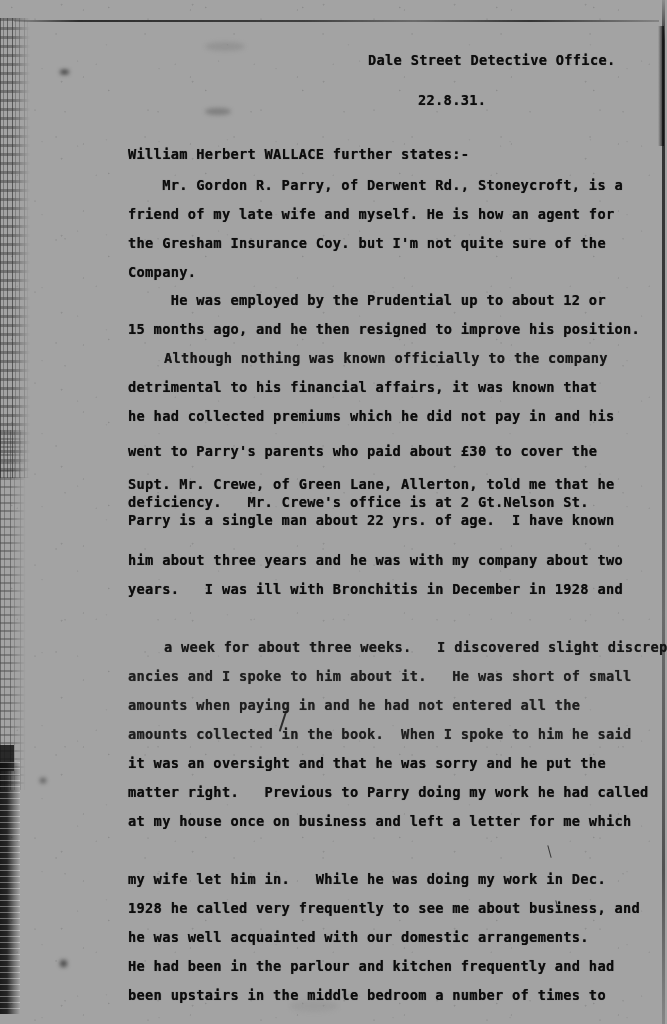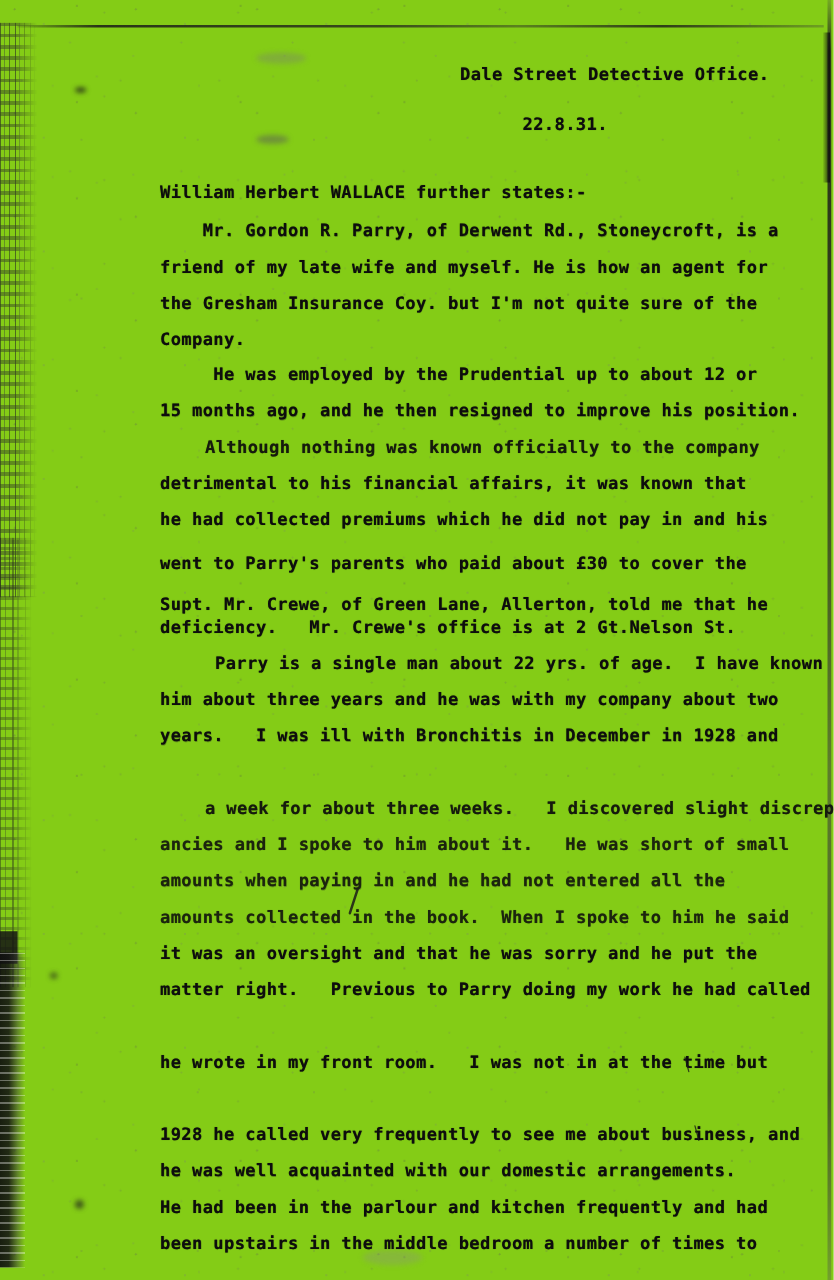--- a/index.html
+++ b/index.html
@@ -5,21 +5,21 @@
   html, body {
     margin: 0;
     padding: 0;
     background: #ffffff;
   }
   #page {
     position: relative;
     width: 667px;
     height: 1024px;
     overflow: hidden;
-    background: #84cc16;
+    background: #a3a3a3;
     font-family: "DejaVu Sans Mono", "Liberation Mono", monospace;
   }
 
   
   .paper-noise {
     position: absolute;
     inset: 0;
     pointer-events: none;
     opacity: .55;
     background-image:
@@ -195,30 +195,31 @@
   <div class="typed ln" style="top:264px;">Company.</div>
 
   <div class="typed ln" style="top:292px;">     He was employed by the Prudential up to about 12 or</div>
   <div class="typed ln" style="top:321px;">15 months ago, and he then resigned to improve his position.</div>
   <div class="typed ln fade-1" style="top:350px;">Although nothing was known officially to the company</div>
   <div class="typed ln" style="top:379px;">detrimental to his financial affairs, it was known that</div>
   <div class="typed ln" style="top:408px;">he had collected premiums which he did not pay in and his</div>
   <div class="typed ln" style="top:436px;margin-top:40px;">Supt. Mr. Crewe, of Green Lane, Allerton, told me that he</div>
   <div class="typed ln" style="top:443px;">went to Parry's parents who paid about £30 to cover the</div>
   <div class="typed ln" style="top:494px;">deficiency.   Mr. Crewe's office is at 2 Gt.Nelson St.</div>
-  <div class="typed ln" style="top:523px;margin-left:44px;">Parry is a single man about 22 yrs. of age.  I have known</div>
+  <div class="typed ln" style="top:512px;">Parry is a single man about 22 yrs. of age.  I have known</div>
   <div class="typed ln" style="top:552px;">him about three years and he was with my company about two</div>
   <div class="typed ln" style="top:581px;">years.   I was ill with Bronchitis in December in 1928 and</div>
   <div class="typed ln fade-1" style="top:639px;">a week for about three weeks.   I discovered slight discrep-</div>
   <div class="typed ln fade-2" style="top:668px;">ancies and I spoke to him about it.   He was short of small</div>
   <div class="typed ln fade-2" style="top:697px;">amounts when paying in and he had not entered all the</div>
   <div class="typed ln fade-2" style="top:726px;">amounts collected in the book.  When I spoke to him he said</div>
   <div class="typed ln" style="top:755px;">it was an oversight and that he was sorry and he put the</div>
   <div class="typed ln" style="top:784px;">matter right.   Previous to Parry doing my work he had called</div>
-  <div class="typed ln" style="top:842px;">he wrote in my front room.   I was not in at the time but</div>
+  <div class="typed ln" style="top:813px;">at my house once on business and left a letter for me which</div>
+  <div class="typed ln" style="top:871px;">my wife let him in.   While he was doing my work in Dec.</div>
   <div class="typed ln" style="top:900px;">1928 he called very frequently to see me about business, and</div>
   <div class="typed ln" style="top:929px;">he was well acquainted with our domestic arrangements.</div>
   <div class="typed ln" style="top:987px;">been upstairs in the middle bedroom a number of times to</div>
   <div class="typed ln" style="top:958px;">He had been in the parlour and kitchen frequently and had</div>
 
   <div class="pen pen-slash" style="left:282px; top:710px;"></div>
   <div class="pen pen-tick" style="left:557px; top:900px;"></div>
   <div class="pen pen-tick" style="left:549px; top:845px;"></div>
 
 </div>

